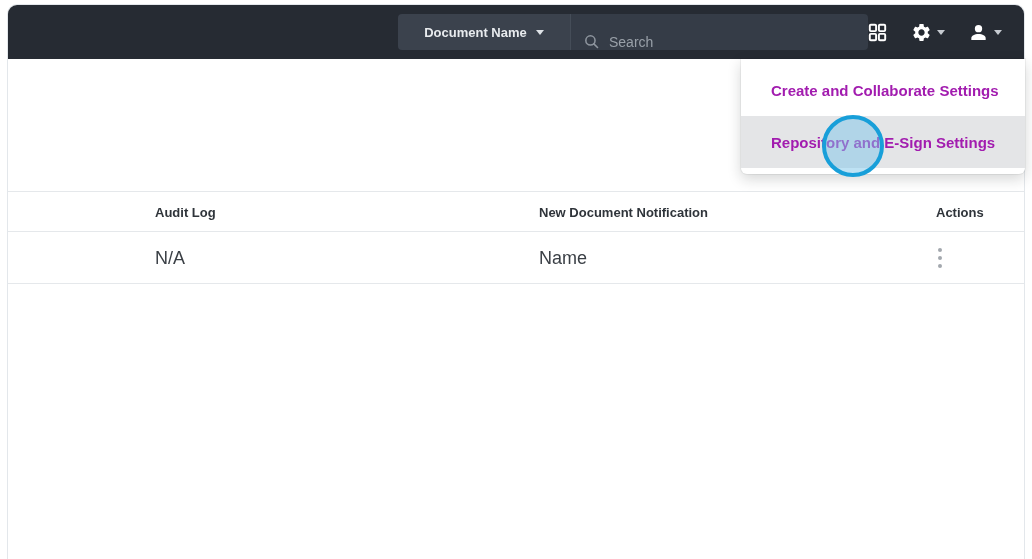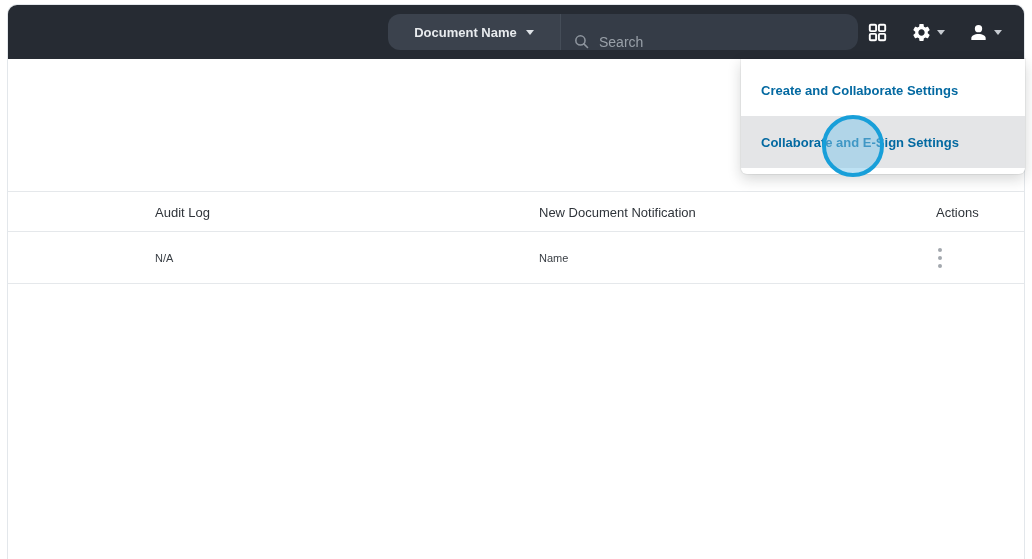--- a/index.html
+++ b/index.html
@@ -11,22 +11,22 @@
     background:#ffffff; border:1px solid #e3e7eb; border-bottom:none;
     border-radius:10px 10px 0 0;
   }
 
   
   .topbar {
     position:absolute; left:0; top:0; right:0; height:54px;
     background:#262b33; border-radius:9px 9px 0 0;
   }
   .search-group {
-    position:absolute; left:380px; top:9px; width:470px; height:36px;
-    display:flex; border-radius:12px; overflow:hidden; align-items:stretch;
+    position:absolute; left:390px; top:9px; width:470px; height:36px;
+    display:flex; border-radius:4px; overflow:hidden; align-items:stretch;
   }
   .doc-selector {
     width:172px; background:#3b424d; display:flex; align-items:center;
     justify-content:center; gap:9px; color:#e8ebee; font-size:13px;
     font-weight:bold; cursor:pointer; white-space:nowrap;
   }
   .caret-down {
     width:0; height:0; border-left:4px solid transparent;
     border-right:4px solid transparent; border-top:5px solid #dfe3e7;
     display:inline-block;
@@ -54,43 +54,43 @@
 
   
   .settings-menu {
     position:absolute; left:733px; top:54px; width:284px;
     background:#ffffff; padding:5px 0 6px 0;
     border-radius:0 0 6px 6px;
     box-shadow:0 5px 14px rgba(20,25,30,0.18), 0 0 0 1px rgba(0,0,0,0.05);
     z-index:20;
   }
   .menu-item {
-    height:52px; display:flex; align-items:center; padding:0 20px;
-    font-size:13px; font-weight:bold; color:#0369a1; cursor:pointer;
+    height:52px; display:flex; align-items:center; padding:0 30px;
+    font-size:15px; font-weight:bold; color:#a21caf; cursor:pointer;
     white-space:nowrap;
   }
   .menu-item.highlighted { background:#e4e5e7; }
 
   
   .click-annotation {
     position:absolute; left:814px; top:110px; width:62px; height:62px;
     border-radius:50%; border:4px solid #189fd9;
     background:rgba(125,198,233,0.5); z-index:30; pointer-events:none;
   }
 
   
   .data-table { position:absolute; left:0; right:0; top:186px; }
   .header-row {
     position:relative; height:41px;
     border-top:1px solid #e5e8eb; border-bottom:1px solid #e5e8eb;
-    font-size:13px; font-weight:normal; color:#2f343a;
+    font-size:13px; font-weight:bold; color:#2f343a;
   }
   .data-row {
     position:relative; height:52px; border-bottom:1px solid #e5e8eb;
-    font-size:11px; color:#3a3f45;
+    font-size:18px; color:#3a3f45;
   }
   .cell {
     position:absolute; top:50%; transform:translateY(-50%); white-space:nowrap;
   }
   .col-1 { left:147px; }
   .col-2 { left:531px;text-align:center; }
   .col-3 { left:916px;margin-left:12px; }
   .kebab-btn {
     position:absolute; left:922px; top:50%; transform:translateY(-50%);
     background:none; border:none; cursor:pointer;
@@ -146,21 +146,21 @@
         <span class="caret-down"></span>
       </button>
     </div>
   </div>
 
   <div class="settings-menu">
     <div class="menu-item">
       <span>Create and Collaborate Settings</span>
     </div>
     <div class="menu-item highlighted">
-      <span>Collaborate and E-Sign Settings</span>
+      <span>Repository and E-Sign Settings</span>
     </div>
   </div>
 
   <div class="click-annotation"></div>
 
   <div class="data-table">
     <div class="header-row">
       <span class="cell col-1">Audit Log</span>
       <span class="cell col-2">New Document Notification</span>
       <span class="cell col-3">Actions</span>

